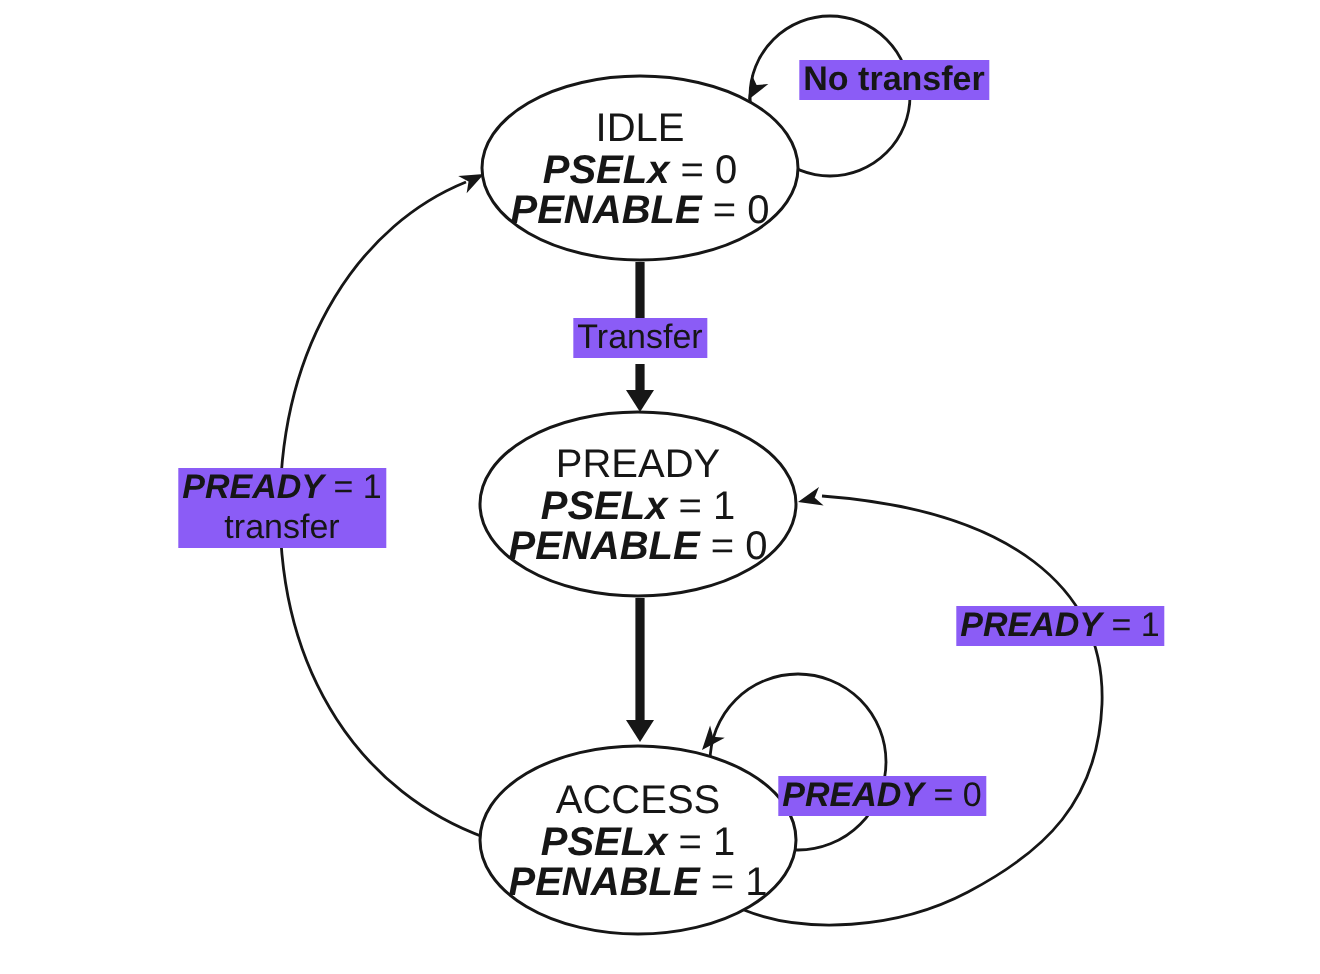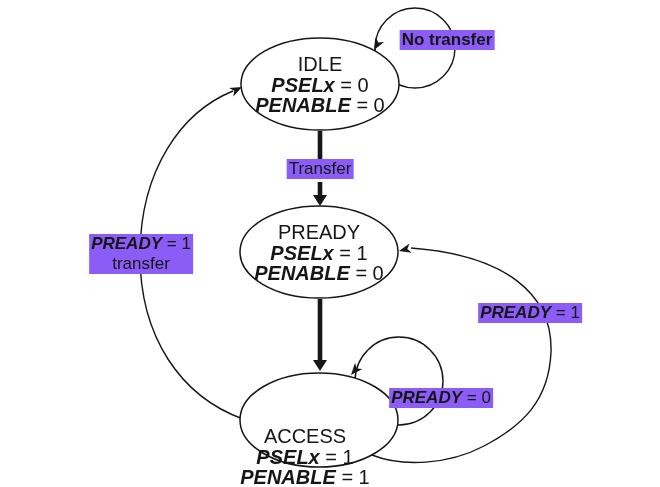--- a/index.html
+++ b/index.html
@@ -77,21 +77,21 @@
     <div><b>PSELx</b><span> = 0</span></div>
     <div><b>PENABLE</b><span> = 0</span></div>
   </div>
 
   <div class="state-label" style="left:319px; top:253px;">
     <div class="state-name">PREADY</div>
     <div><b>PSELx</b><span> = 1</span></div>
     <div><b>PENABLE</b><span> = 0</span></div>
   </div>
 
-  <div class="state-label" style="left:305px; top:421px;margin-top:36px;">
+  <div class="state-label" style="left:319px; top:421px;">
     <div class="state-name">ACCESS</div>
     <div><b>PSELx</b><span> = 1</span></div>
     <div><b>PENABLE</b><span> = 1</span></div>
   </div>
 
   <div class="lbl bg" style="left:447px; top:40px; font-weight:bold;">No transfer</div>
 
   <div class="lbl bg" style="left:320px; top:169px;">Transfer</div>
 
   <div class="lbl bg" style="left:441px; top:398px;"><b>PREADY</b><span> = 0</span></div>

